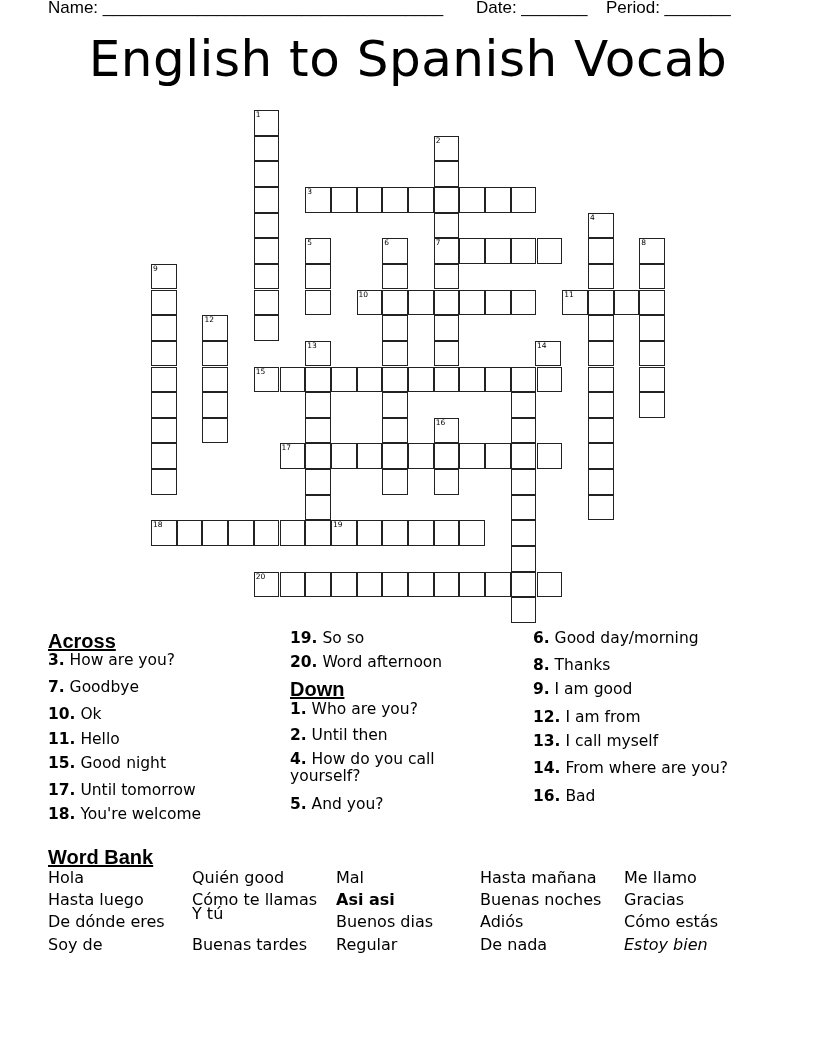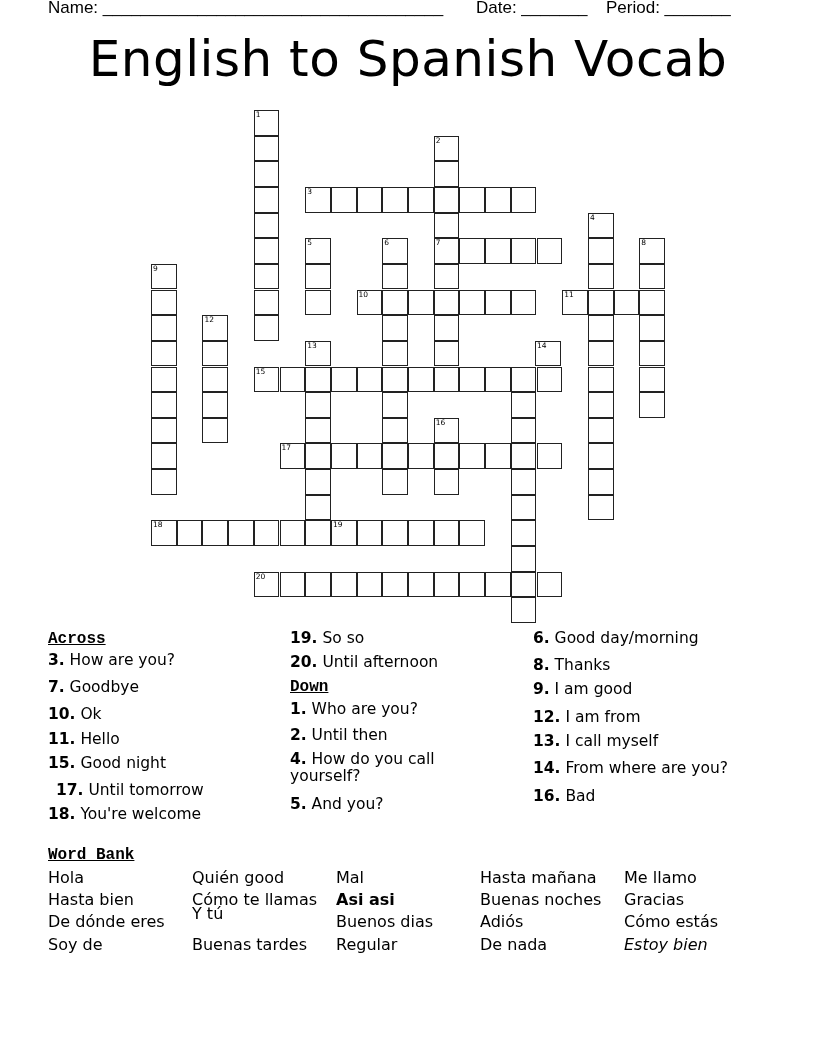--- a/index.html
+++ b/index.html
@@ -6,21 +6,21 @@
   body { width:816px; height:1056px; position:relative; overflow:hidden; color:#000; }
   .hdr { position:absolute; top:-2px; left:48px; font-family:"Liberation Sans", sans-serif; font-size:17px; white-space:pre; }
   .hdr span { position:absolute; top:0; white-space:pre; }
   .title { position:absolute; top:30px; left:0; width:816px; text-align:center; font-family:"DejaVu Sans", sans-serif; font-size:50px; letter-spacing:0.5px; }
   #grid { position:absolute; left:0; top:0; width:816px; height:640px; }
   .cell { position:absolute; width:25.7px; height:25.6px; box-sizing:border-box; border:1.5px solid #222; background:#fff; }
   .cell .num { position:absolute; left:1px; top:0px; font-family:"DejaVu Sans", sans-serif; font-size:7.5px; line-height:8px; }
   .clues { position:absolute; font-family:"DejaVu Sans", sans-serif; font-size:15.5px; }
   .clue { position:absolute; white-space:nowrap; line-height:17px; }
   .clue b { font-weight:bold; }
-  .sec { position:absolute; font-weight:bold; text-decoration:underline; font-family:Liberation Mono, monospace; font-size:16px; }
+  .sec { position:absolute; font-weight:bold; text-decoration:underline; font-family:Liberation Sans, sans-serif; font-size:20px; }
   .wb { position:absolute; font-family:"DejaVu Sans", sans-serif; font-size:16px; white-space:nowrap; }
 </style>
 </head>
 <body>
 
 <div class="hdr">
   <span style="left:0">Name: ____________________________________</span>
   <span style="left:428px">Date: _______</span>
   <span style="left:558px">Period: _______</span>
 </div>
@@ -214,46 +214,46 @@
     <div class="cell" style="left: 536.5px; top: 571.7px;"></div>
   </div>
 
 <div class="sec" style="left:48px; top:630px;">Across</div>
 <div class="clues" id="clue-col-1">
     <div class="clue" style="left: 48px; top: 652px;"><b>3.</b><span> How are you?</span></div>
     <div class="clue" style="left: 48px; top: 679px;"><b>7.</b><span> Goodbye</span></div>
     <div class="clue" style="left: 48px; top: 706px;"><b>10.</b><span> Ok</span></div>
     <div class="clue" style="left: 48px; top: 731px;"><b>11.</b><span> Hello</span></div>
     <div class="clue" style="left: 48px; top: 755px;"><b>15.</b><span> Good night</span></div>
-    <div class="clue" style="left: 56px; top: 782px;"><b>17.</b><span> Until tomorrow</span></div>
+    <div class="clue" style="left: 48px; top: 782px;"><b>17.</b><span> Until tomorrow</span></div>
     <div class="clue" style="left: 48px; top: 806px;"><b>18.</b><span> You're welcome</span></div>
   </div>
 <div class="clues" id="clue-col-2">
     <div class="clue" style="left: 290px; top: 630px;"><b>19.</b><span> So so</span></div>
-    <div class="clue" style="left: 290px; top: 654px;"><b>20.</b><span> Until afternoon</span></div>
+    <div class="clue" style="left: 290px; top: 654px;"><b>20.</b><span> Word afternoon</span></div>
     <div class="clue" style="left: 290px; top: 701px;"><b>1.</b><span> Who are you?</span></div>
     <div class="clue" style="left: 290px; top: 727px;"><b>2.</b><span> Until then</span></div>
     <div class="clue" style="left: 290px; top: 751px;"><b>4.</b><span> How do you call</span><br><span>yourself?</span></div>
     <div class="clue" style="left: 290px; top: 796px;"><b>5.</b><span> And you?</span></div>
   </div>
 <div class="sec" style="left:290px; top:678px;">Down</div>
 <div class="clues" id="clue-col-3">
     <div class="clue" style="left: 533px; top: 630px;"><b>6.</b><span> Good day/morning</span></div>
     <div class="clue" style="left: 533px; top: 657px;"><b>8.</b><span> Thanks</span></div>
     <div class="clue" style="left: 533px; top: 681px;"><b>9.</b><span> I am good</span></div>
     <div class="clue" style="left: 533px; top: 709px;"><b>12.</b><span> I am from</span></div>
     <div class="clue" style="left: 533px; top: 733px;"><b>13.</b><span> I call myself</span></div>
     <div class="clue" style="left: 533px; top: 760px;"><b>14.</b><span> From where are you?</span></div>
     <div class="clue" style="left: 533px; top: 788px;"><b>16.</b><span> Bad</span></div>
   </div>
 
 <div class="sec" style="left:48px; top:846px;">Word Bank</div>
 <div id="word-bank">
     <div class="wb" style="left: 48px; top: 868px;">Hola</div>
-    <div class="wb" style="left: 48px; top: 890px;">Hasta bien</div>
+    <div class="wb" style="left: 48px; top: 890px;">Hasta luego</div>
     <div class="wb" style="left: 48px; top: 912px;">De dónde eres</div>
     <div class="wb" style="left: 48px; top: 935px;">Soy de</div>
     <div class="wb" style="left: 192px; top: 868px;">Quién good</div>
     <div class="wb" style="left: 192px; top: 890px;">Cómo te llamas</div>
     <div class="wb" style="left: 192px; top: 904px;">Y tú</div>
     <div class="wb" style="left: 192px; top: 935px;">Buenas tardes</div>
     <div class="wb" style="left: 336px; top: 868px;">Mal</div>
     <div class="wb" style="left: 336px; top: 890px; font-weight: bold;">Asi asi</div>
     <div class="wb" style="left: 336px; top: 912px;">Buenos dias</div>
     <div class="wb" style="left: 336px; top: 935px;">Regular</div>

